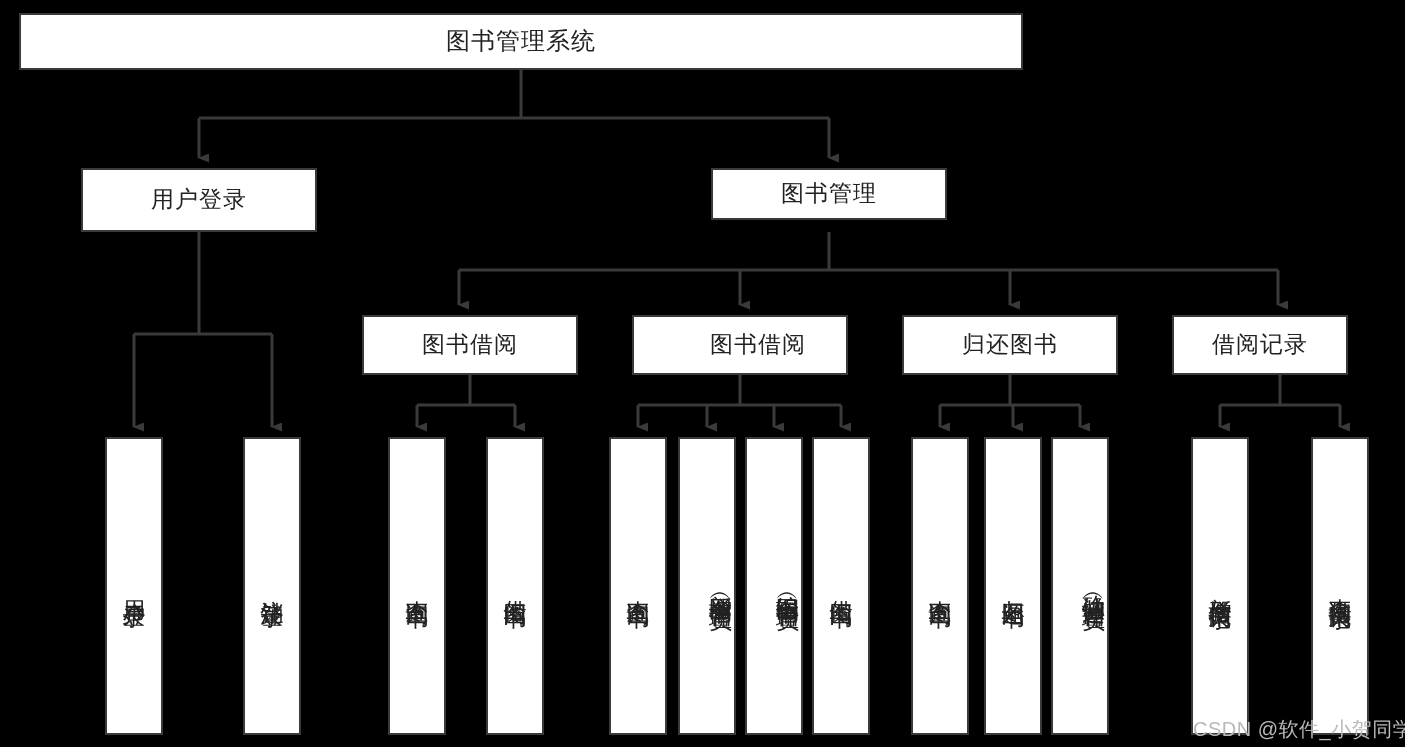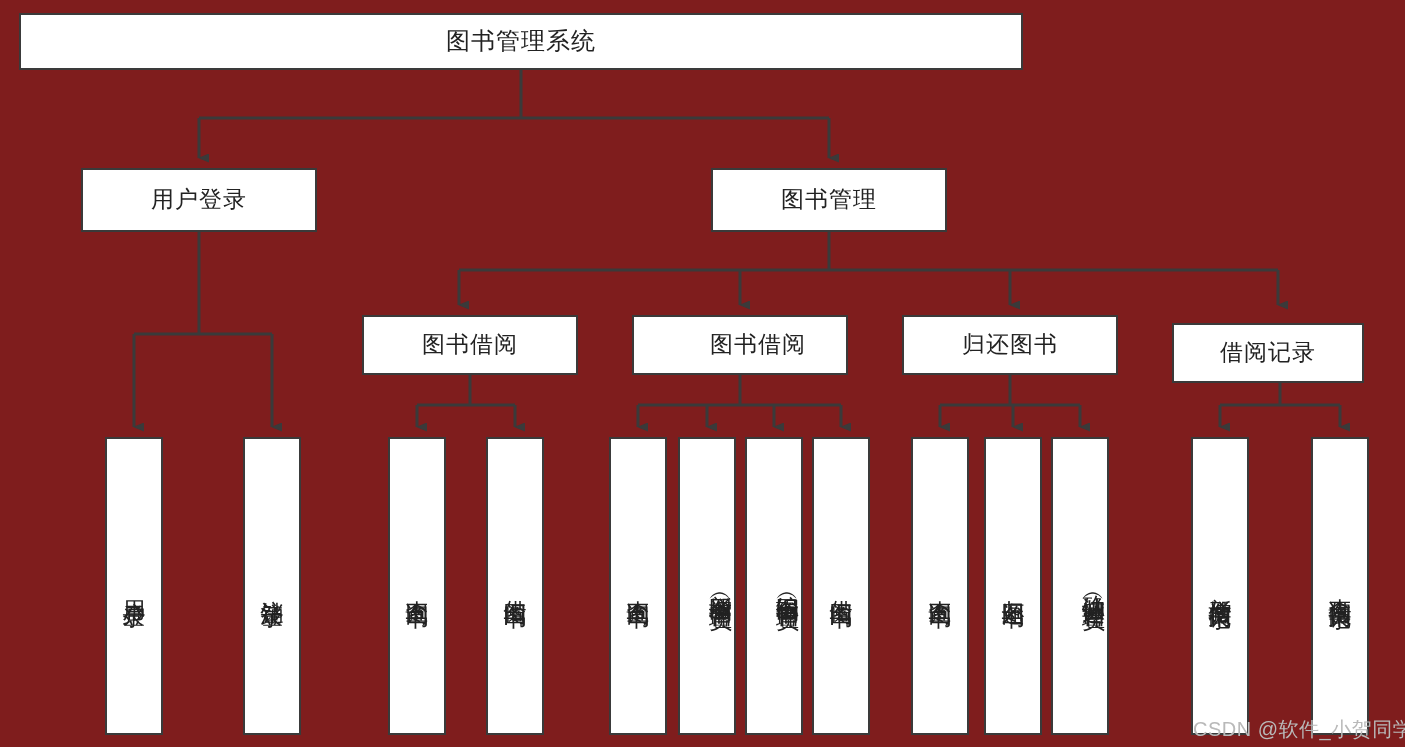--- a/index.html
+++ b/index.html
@@ -8,21 +8,21 @@
     padding: 0;
     background: #ffffff;
   }
   body {
     font-family: "Liberation Sans", "DejaVu Sans", sans-serif;
   }
   #diagram-canvas {
     position: relative;
     width: 1405px;
     height: 747px;
-    background: #7f1d1d;
+    background: #000000;
     overflow: hidden;
   }
   #edge-layer {
     position: absolute;
     left: 0;
     top: 0;
     width: 1405px;
     height: 747px;
     pointer-events: none;
   }
@@ -124,26 +124,26 @@
       <path d="M 1280,375 L 1280,405"></path>
       <path d="M 1220,405 L 1340,405"></path>
       <path d="M 1220,405 L 1220,427" marker-end="url(#arrowhead)"></path>
       <path d="M 1340,405 L 1340,427" marker-end="url(#arrowhead)"></path>
     </g>
   </svg>
 
   <div class="node node-h node-root" style="left:19px; top:13px; width:1004px; height:57px;">图书管理系统</div>
 
   <div class="node node-h" style="left:81px; top:168px; width:236px; height:64px;">用户登录</div>
-  <div class="node node-h" style="left:711px; top:168px; width:236px; height:64px;">图书管理</div>
+  <div class="node node-h" style="left:711px; top:168px; width:236px; height:52px;">图书管理</div>
 
   <div class="node node-h" style="left:362px; top:315px; width:216px; height:60px;">图书借阅</div>
   <div class="node node-h" style="left:632px; top:315px; width:216px; height:60px;padding-left:36px;">图书借阅</div>
   <div class="node node-h" style="left:902px; top:315px; width:216px; height:60px;">归还图书</div>
-  <div class="node node-h" style="left:1172px; top:315px; width:192px; height:60px;margin-top:8px;">借阅记录</div>
+  <div class="node node-h" style="left:1172px; top:315px; width:176px; height:60px;">借阅记录</div>
 
   <div class="node node-leaf leaf-center" style="left:105px; top:437px; width:58px; height:298px;">用户登录</div>
   <div class="node node-leaf leaf-center" style="left:243px; top:437px; width:58px; height:298px;">注销登录</div>
 
   <div class="node node-leaf leaf-center" style="left:388px; top:437px; width:58px; height:298px;">查询图书</div>
   <div class="node node-leaf leaf-center" style="left:486px; top:437px; width:58px; height:298px;">借阅图书</div>
 
   <div class="node node-leaf leaf-center" style="left:609px; top:437px; width:58px; height:298px;">查询图书</div>
   <div class="node node-leaf" style="left:678px; top:437px; width:58px; height:298px;">新增图书（管理员）</div>
   <div class="node node-leaf" style="left:745px; top:437px; width:58px; height:298px;">编辑图书（管理员）</div>

